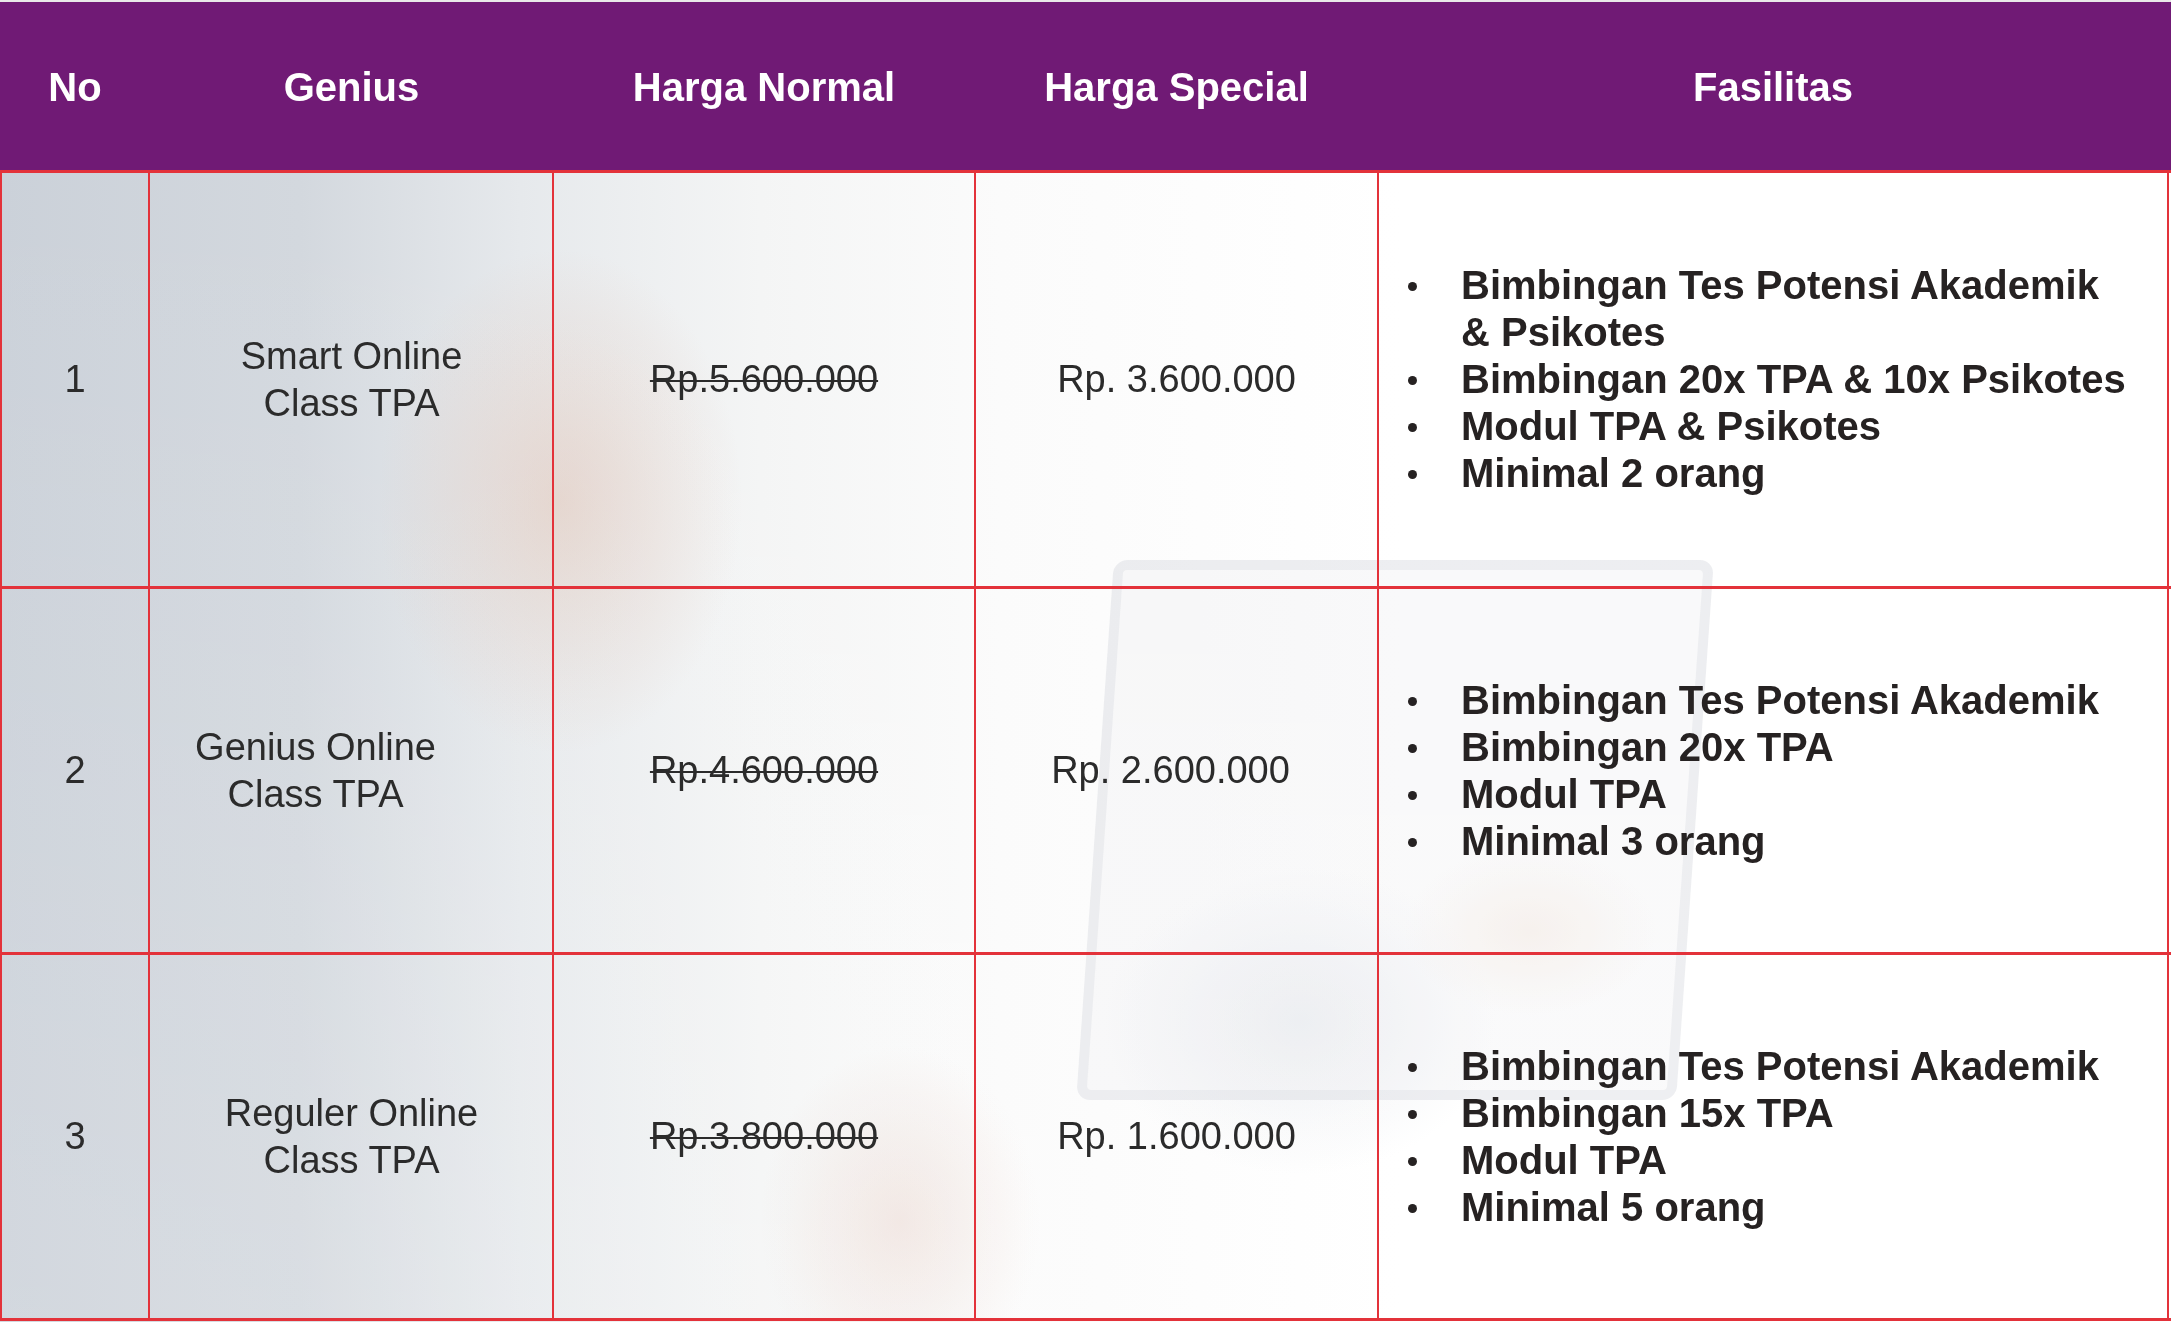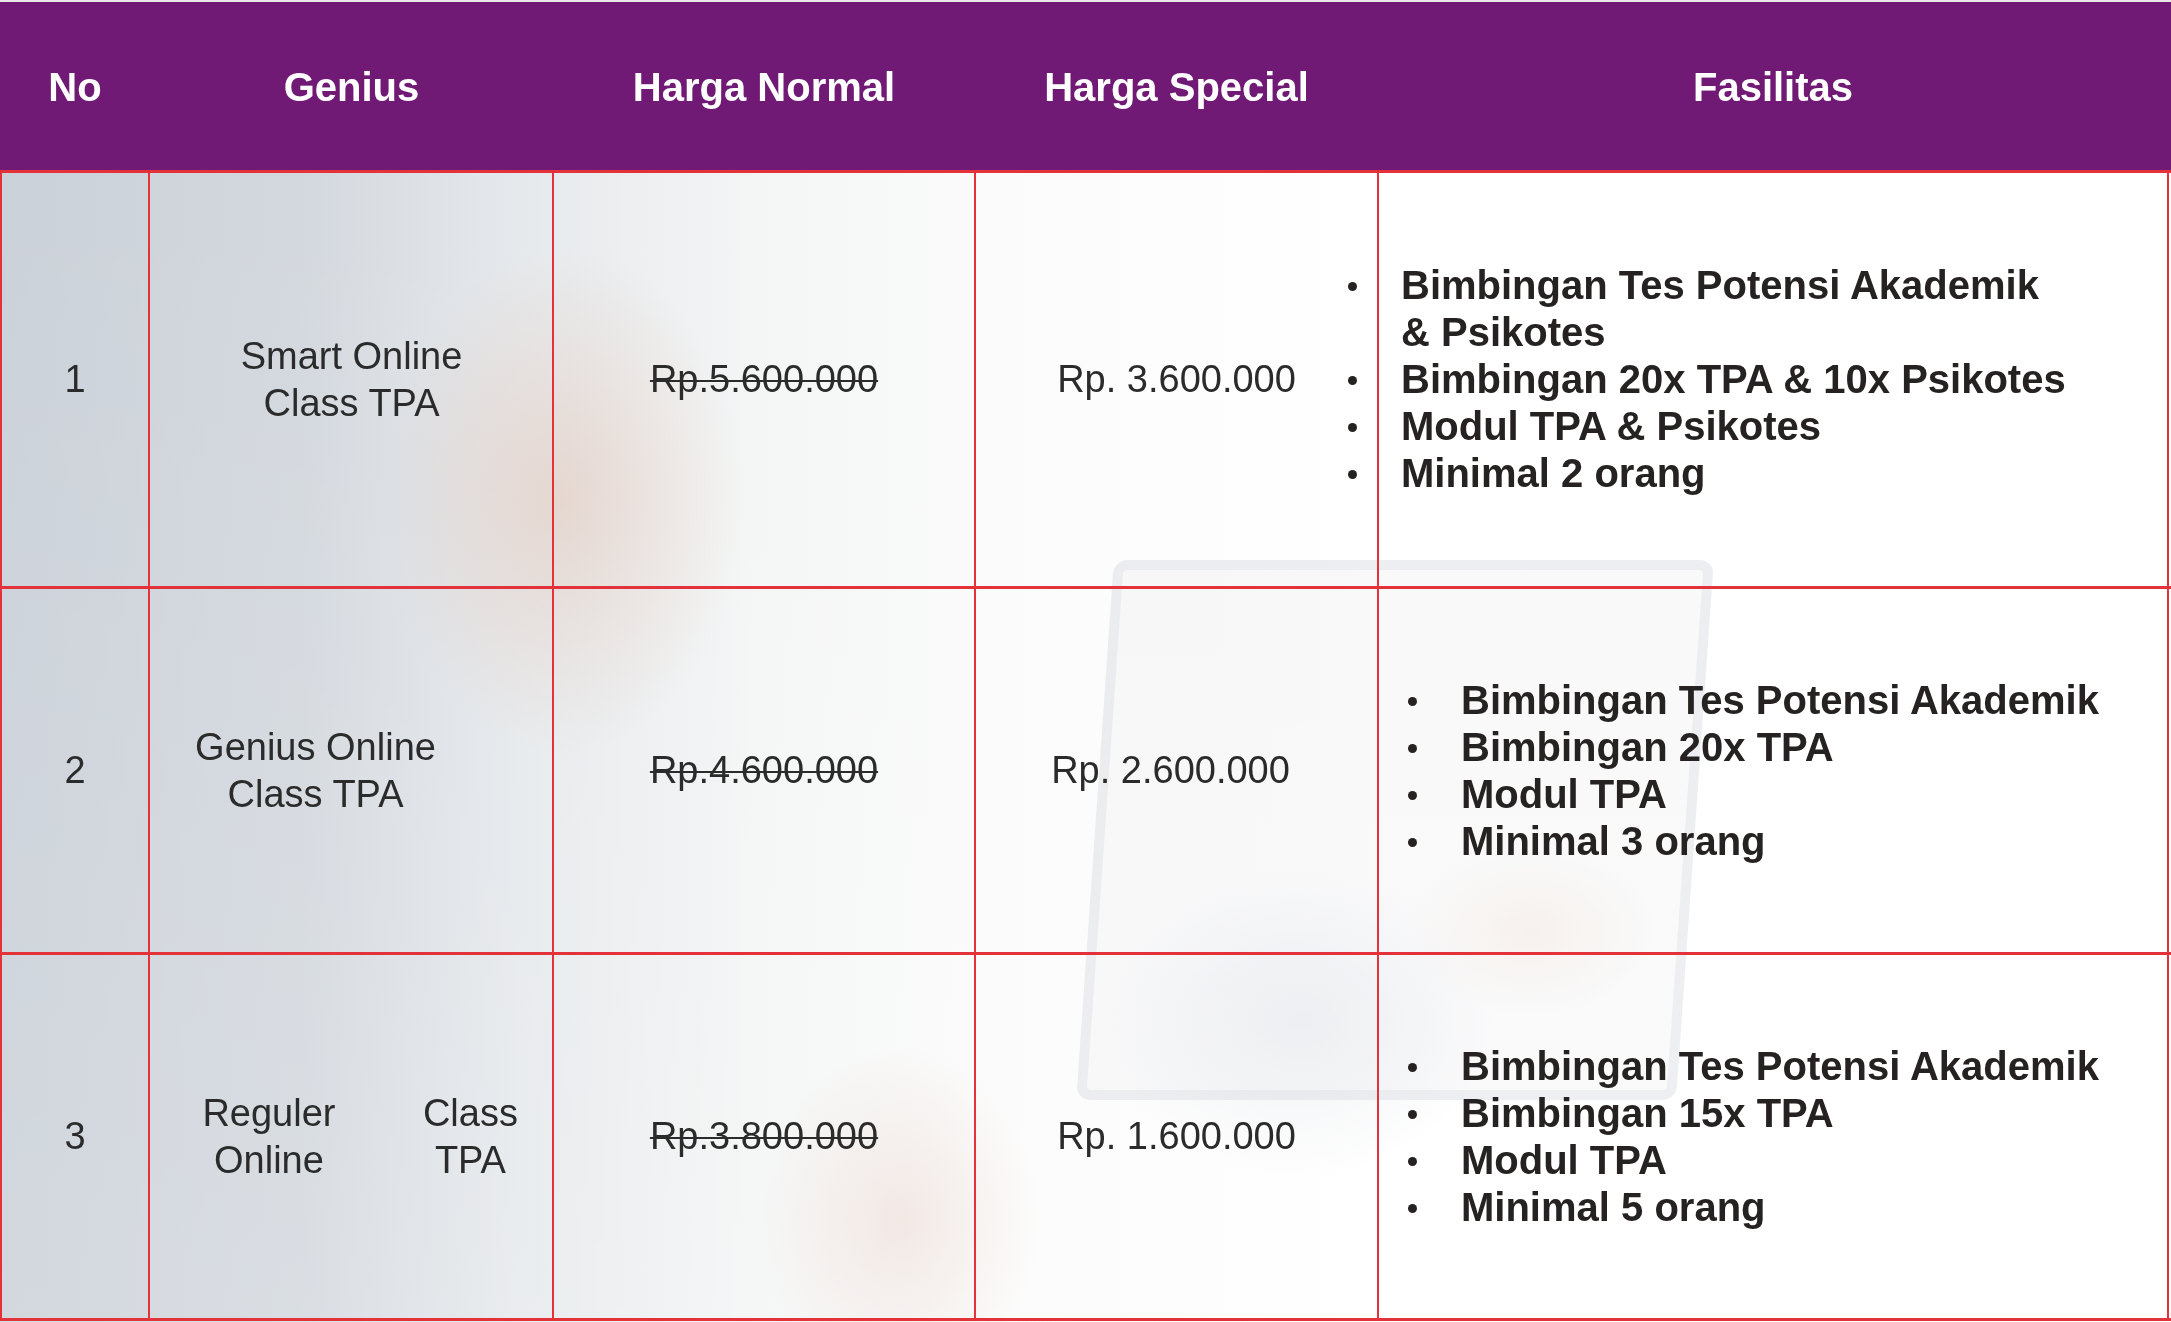--- a/index.html
+++ b/index.html
@@ -79,21 +79,21 @@
 <div class="row" style="top:173px;height:413px;">
   <div class="cell" style="left:0;width:150px;">1</div>
   <div class="cell" style="left:150px;width:403px;flex-direction:column;">
     <span>Smart Online</span>
     <span>Class TPA</span>
   </div>
   <div class="cell" style="left:553px;width:422px;">
     <span class="strike">Rp.5.600.000</span>
   </div>
   <div class="cell" style="left:975px;width:403px;">Rp. 3.600.000</div>
-  <div class="cell facil" style="left:1318px;width:790px;">
+  <div class="cell facil" style="left:1378px;width:790px;">
     <ul>
       <li><span class="dot"></span><span>Bimbingan Tes Potensi Akademik &amp; Psikotes</span></li>
       <li><span class="dot"></span><span>Bimbingan 20x TPA &amp; 10x Psikotes</span></li>
       <li><span class="dot"></span><span>Modul TPA &amp; Psikotes</span></li>
       <li><span class="dot"></span><span>Minimal 2 orang</span></li>
     </ul>
   </div>
 </div>
 
 <div class="row" style="top:589px;height:363px;">
@@ -111,21 +111,21 @@
       <li><span class="dot"></span><span>Bimbingan Tes Potensi Akademik</span></li>
       <li><span class="dot"></span><span>Bimbingan 20x TPA</span></li>
       <li><span class="dot"></span><span>Modul TPA</span></li>
       <li><span class="dot"></span><span>Minimal 3 orang</span></li>
     </ul>
   </div>
 </div>
 
 <div class="row" style="top:955px;height:363px;">
   <div class="cell" style="left:0;width:150px;">3</div>
-  <div class="cell" style="left:150px;width:403px;flex-direction:row;">
+  <div class="cell" style="left:150px;width:403px;flex-direction:column;">
     <span>Reguler Online</span>
     <span>Class TPA</span>
   </div>
   <div class="cell" style="left:553px;width:422px;">
     <span class="strike">Rp.3.800.000</span>
   </div>
   <div class="cell" style="left:975px;width:403px;">Rp. 1.600.000</div>
   <div class="cell facil" style="left:1378px;width:790px;">
     <ul>
       <li><span class="dot"></span><span>Bimbingan Tes Potensi Akademik</span></li>

